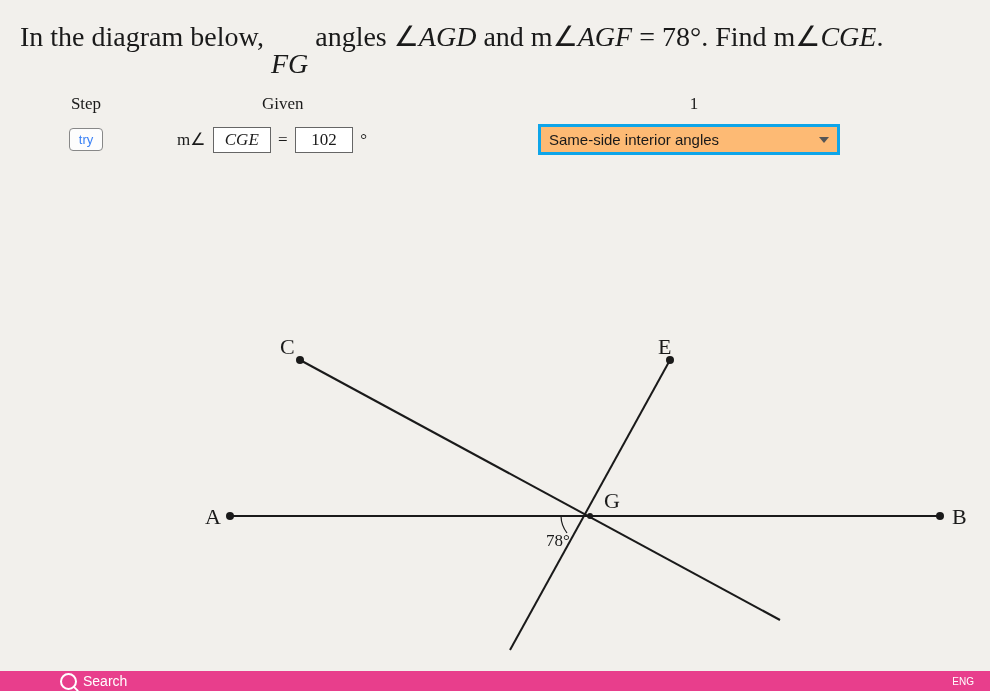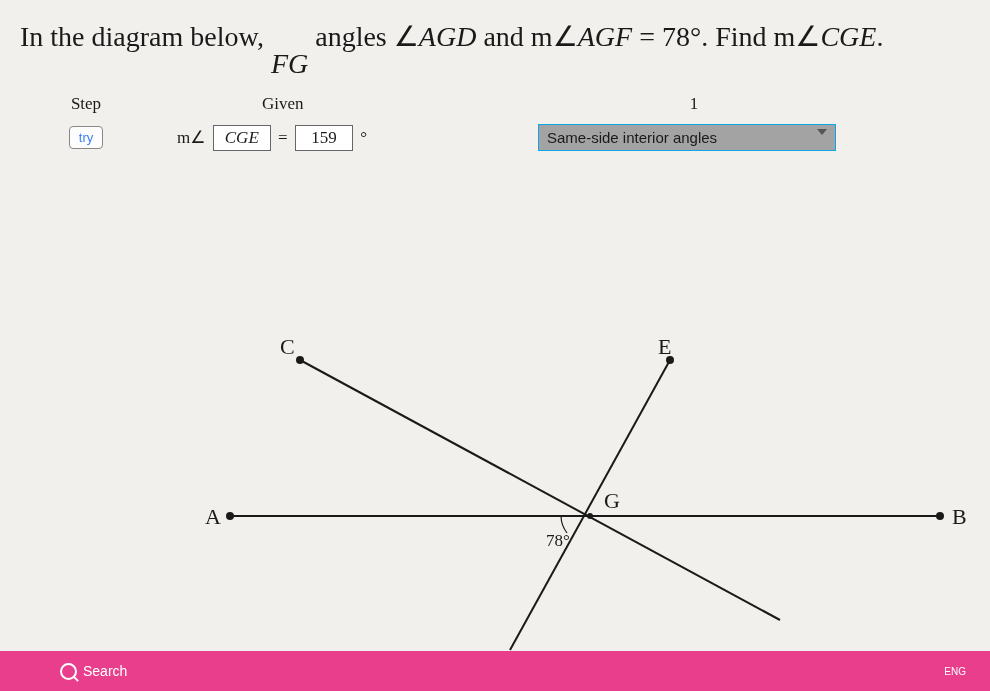--- a/index.html
+++ b/index.html
@@ -9,24 +9,24 @@
 .ovl .bar{height:1.4px;background:#1a1a1a;width:100%;position:relative;top:4px}
 .ang{font-style:normal}
 .steps{display:grid;grid-template-columns:80px 260px 1fr;gap:10px 16px;padding:6px 20px 0 46px;font-size:17px;align-items:center}
 .hdr{font-weight:400;font-family:Georgia,serif}
 .step-col{text-align:center}
 .angle-col{text-align:center}
 .reason-col{text-align:left;padding-left:120px}
 .trybtn{display:inline-block;border:1px solid #888;border-radius:4px;padding:3px 9px;font-size:13px;font-family:Arial,sans-serif;color:#3b82f6;background:#fdfdfd;cursor:pointer}
 .inp{display:inline-block;border:1px solid #666;padding:2px 8px;min-width:40px;text-align:center;font-family:Georgia,serif;font-size:17px;font-style:italic;background:#fff;margin:0 3px}
 .inp.num{font-style:normal}
-.reason-sel{display:inline-flex;justify-content:space-between;border:1px solid #0ea5e9;background:#a3a3a3;padding:4px 8px;min-width:280px;font-family:Arial,sans-serif;font-size:15px}
+.reason-sel{display:inline-flex;align-items:center;justify-content:space-between;border:3px solid #0ea5e9;background:#fdba74;padding:4px 8px;min-width:280px;font-family:Arial,sans-serif;font-size:15px}
 .chev{width:0;height:0;border-left:5px solid transparent;border-right:5px solid transparent;border-top:6px solid #555;margin-left:10px}
 .diagram{position:absolute;left:0;right:0;top:330px;height:330px}
-.taskbar{position:absolute;bottom:0;left:0;right:0;height:40px;background:#e83e8c;display:flex;align-items:center;padding-left:60px;font-family:'Segoe UI',Arial,sans-serif;color:#fff;font-size:14px}
+.taskbar{position:absolute;bottom:0;left:0;right:0;height:20px;background:#e83e8c;display:flex;align-items:center;padding-left:60px;font-family:'Segoe UI',Arial,sans-serif;color:#fff;font-size:14px}
 .taskbar .searchico{width:13px;height:13px;border:2px solid #fff;border-radius:50%;position:relative;margin-right:6px}
 .taskbar .searchico::after{content:"";position:absolute;width:2px;height:6px;background:#fff;transform:rotate(-45deg);right:-2px;bottom:-4px}
 </style>
 </head>
 <body>
 
 <div class="question">
   <span>In the diagram below, </span><span class="ovl">
       <span class="bar"></span>
       <span style="font-style:italic">FG</span>
@@ -39,21 +39,21 @@
 
   <div class="step-col">1</div>
 
   <div class="step-col">
     <span class="trybtn">try</span>
   </div>
   <div class="angle-col">
     <span>m∠</span>
     <span class="inp">CGE</span>
     <span>=</span>
-    <span class="inp num">159</span>
+    <span class="inp num">102</span>
     <span>°</span>
   </div>
   <div class="reason-col">
     <span class="reason-sel">
       <span>Same-side interior angles</span>
       <span class="chev"></span>
     </span>
   </div>
 </div>
 
@@ -80,14 +80,14 @@
     <text x="546" y="216" font-size="17">78°</text>
   </g>
   <path d="M 561 186 A 29 29 0 0 0 567 203" stroke="#1a1a1a" stroke-width="1.2" fill="none"></path>
 </svg>
 </div>
 
 <div class="taskbar">
   <span class="searchico"></span>
   <span>Search</span>
   <span style="flex:1"></span>
-  <span style="margin-right:24px;font-size:10px">ENG</span>
+  <span style="margin-right:16px;font-size:10px">ENG</span>
 </div>
 
 </body></html>

